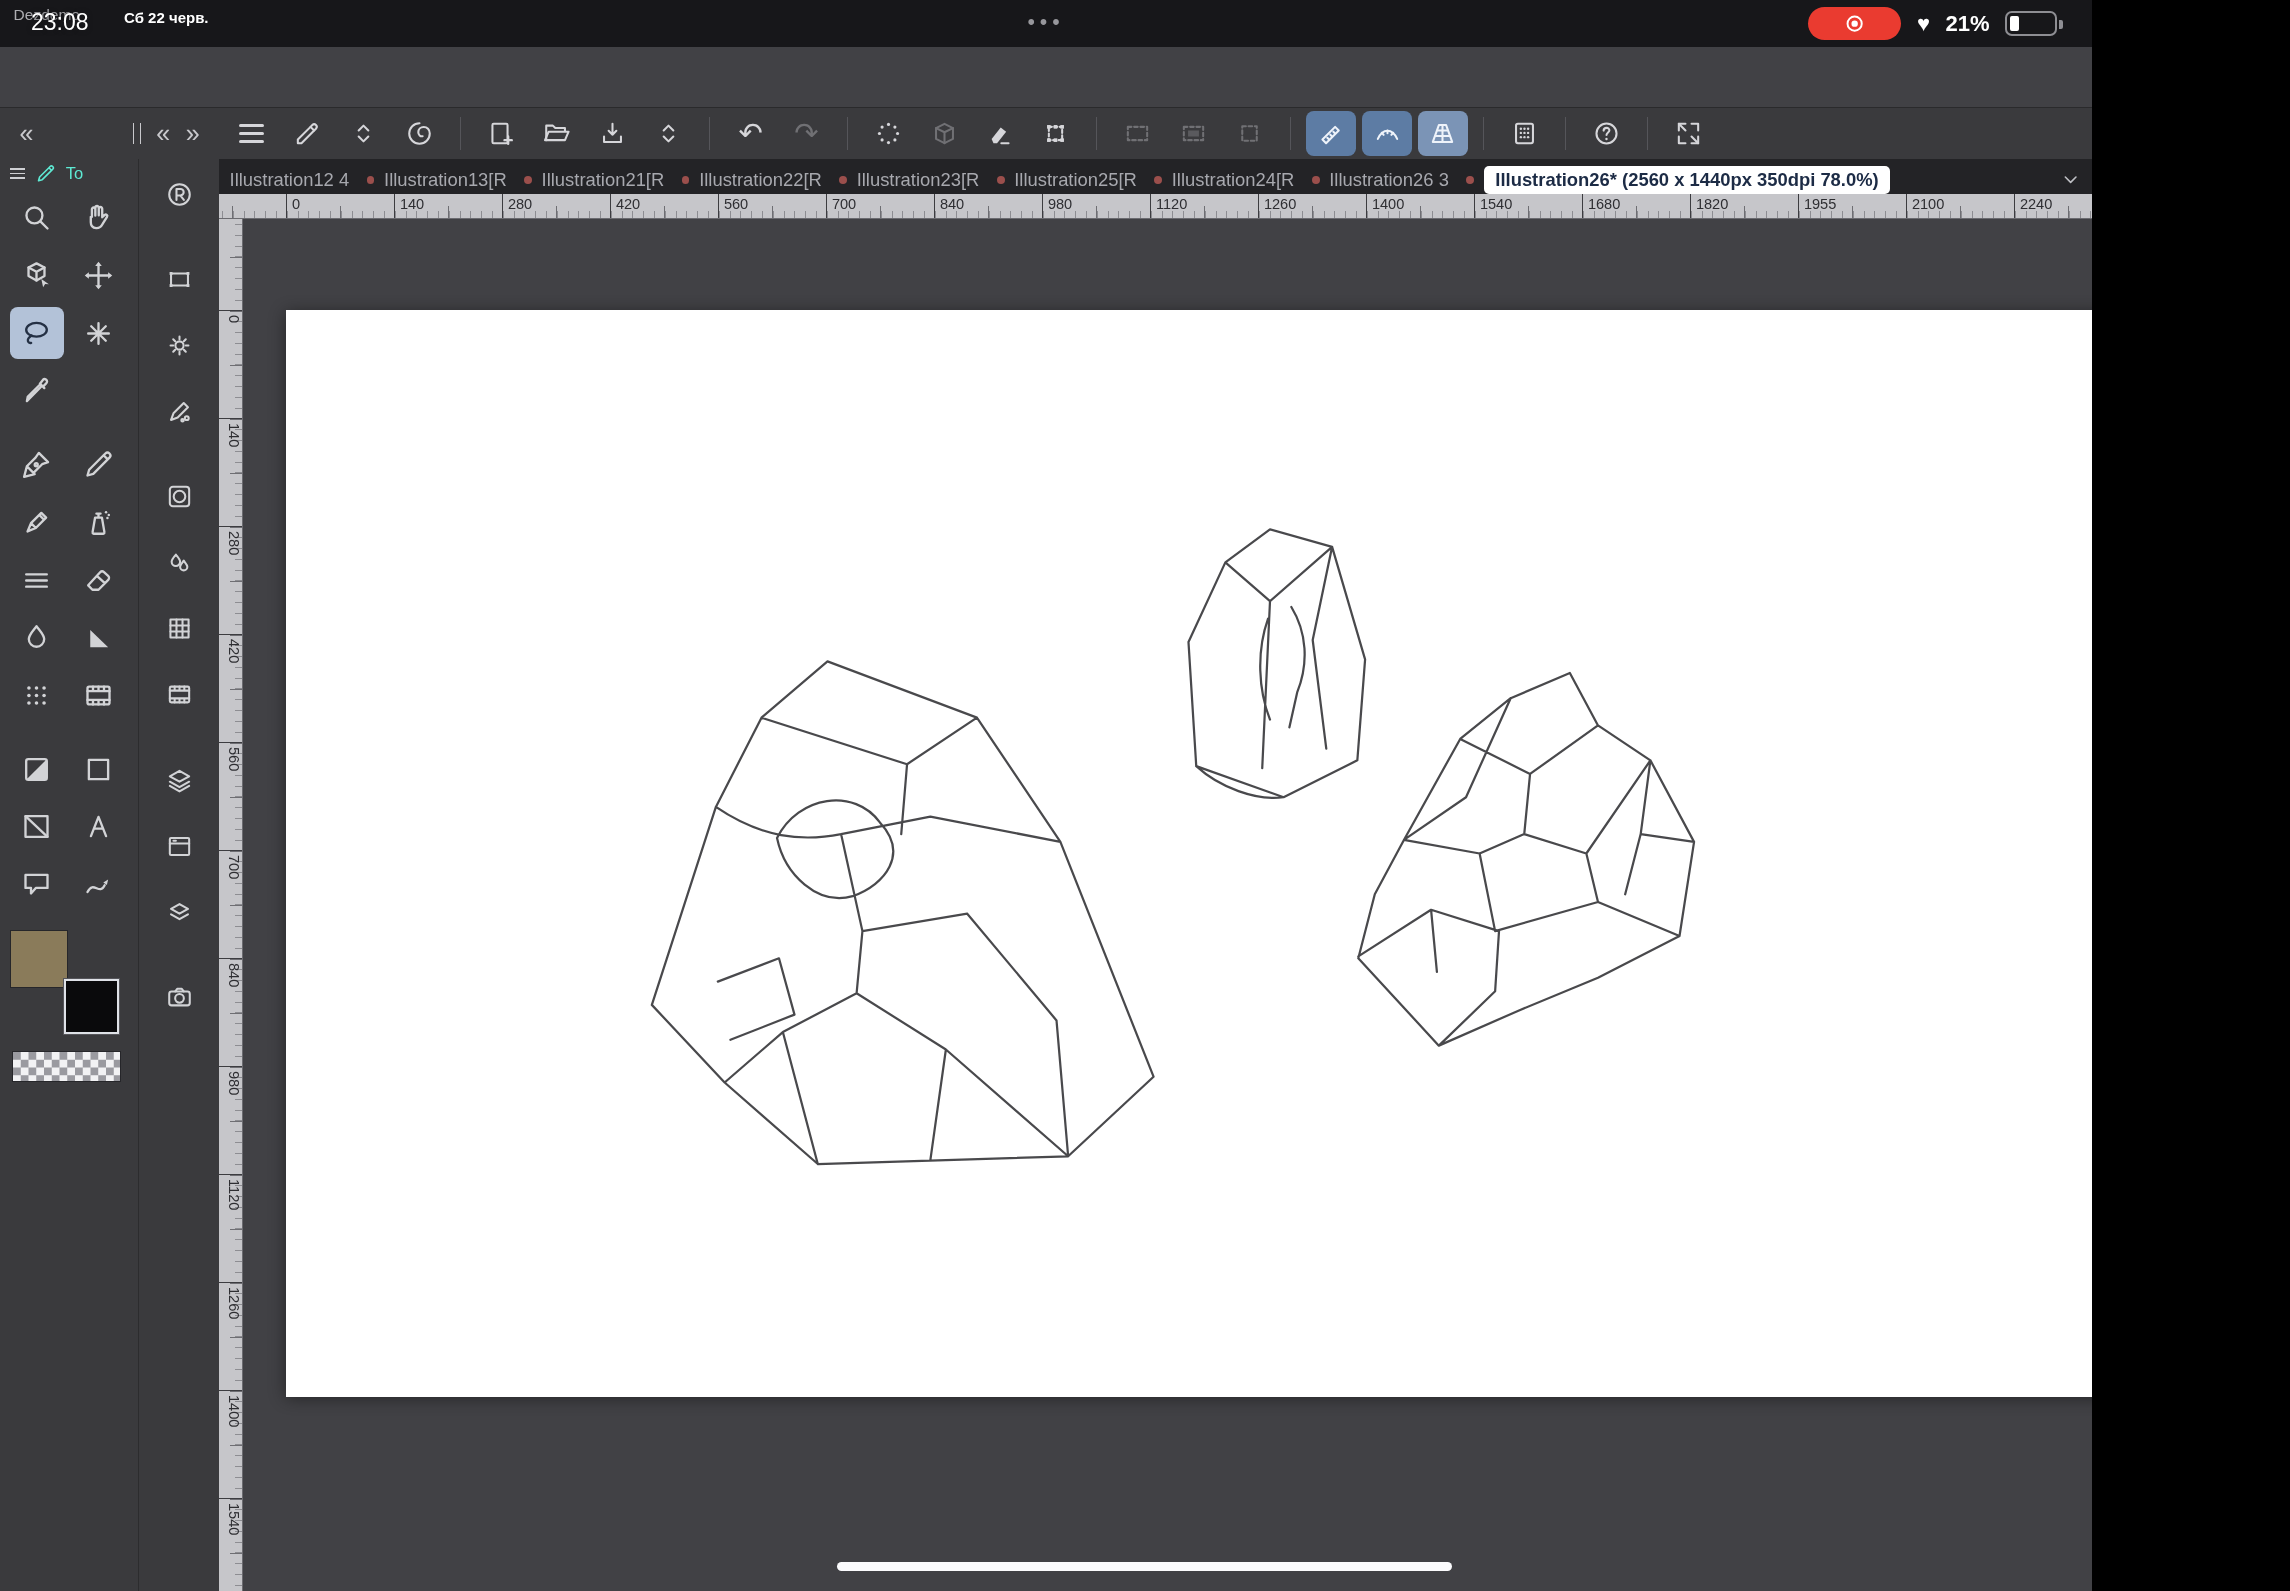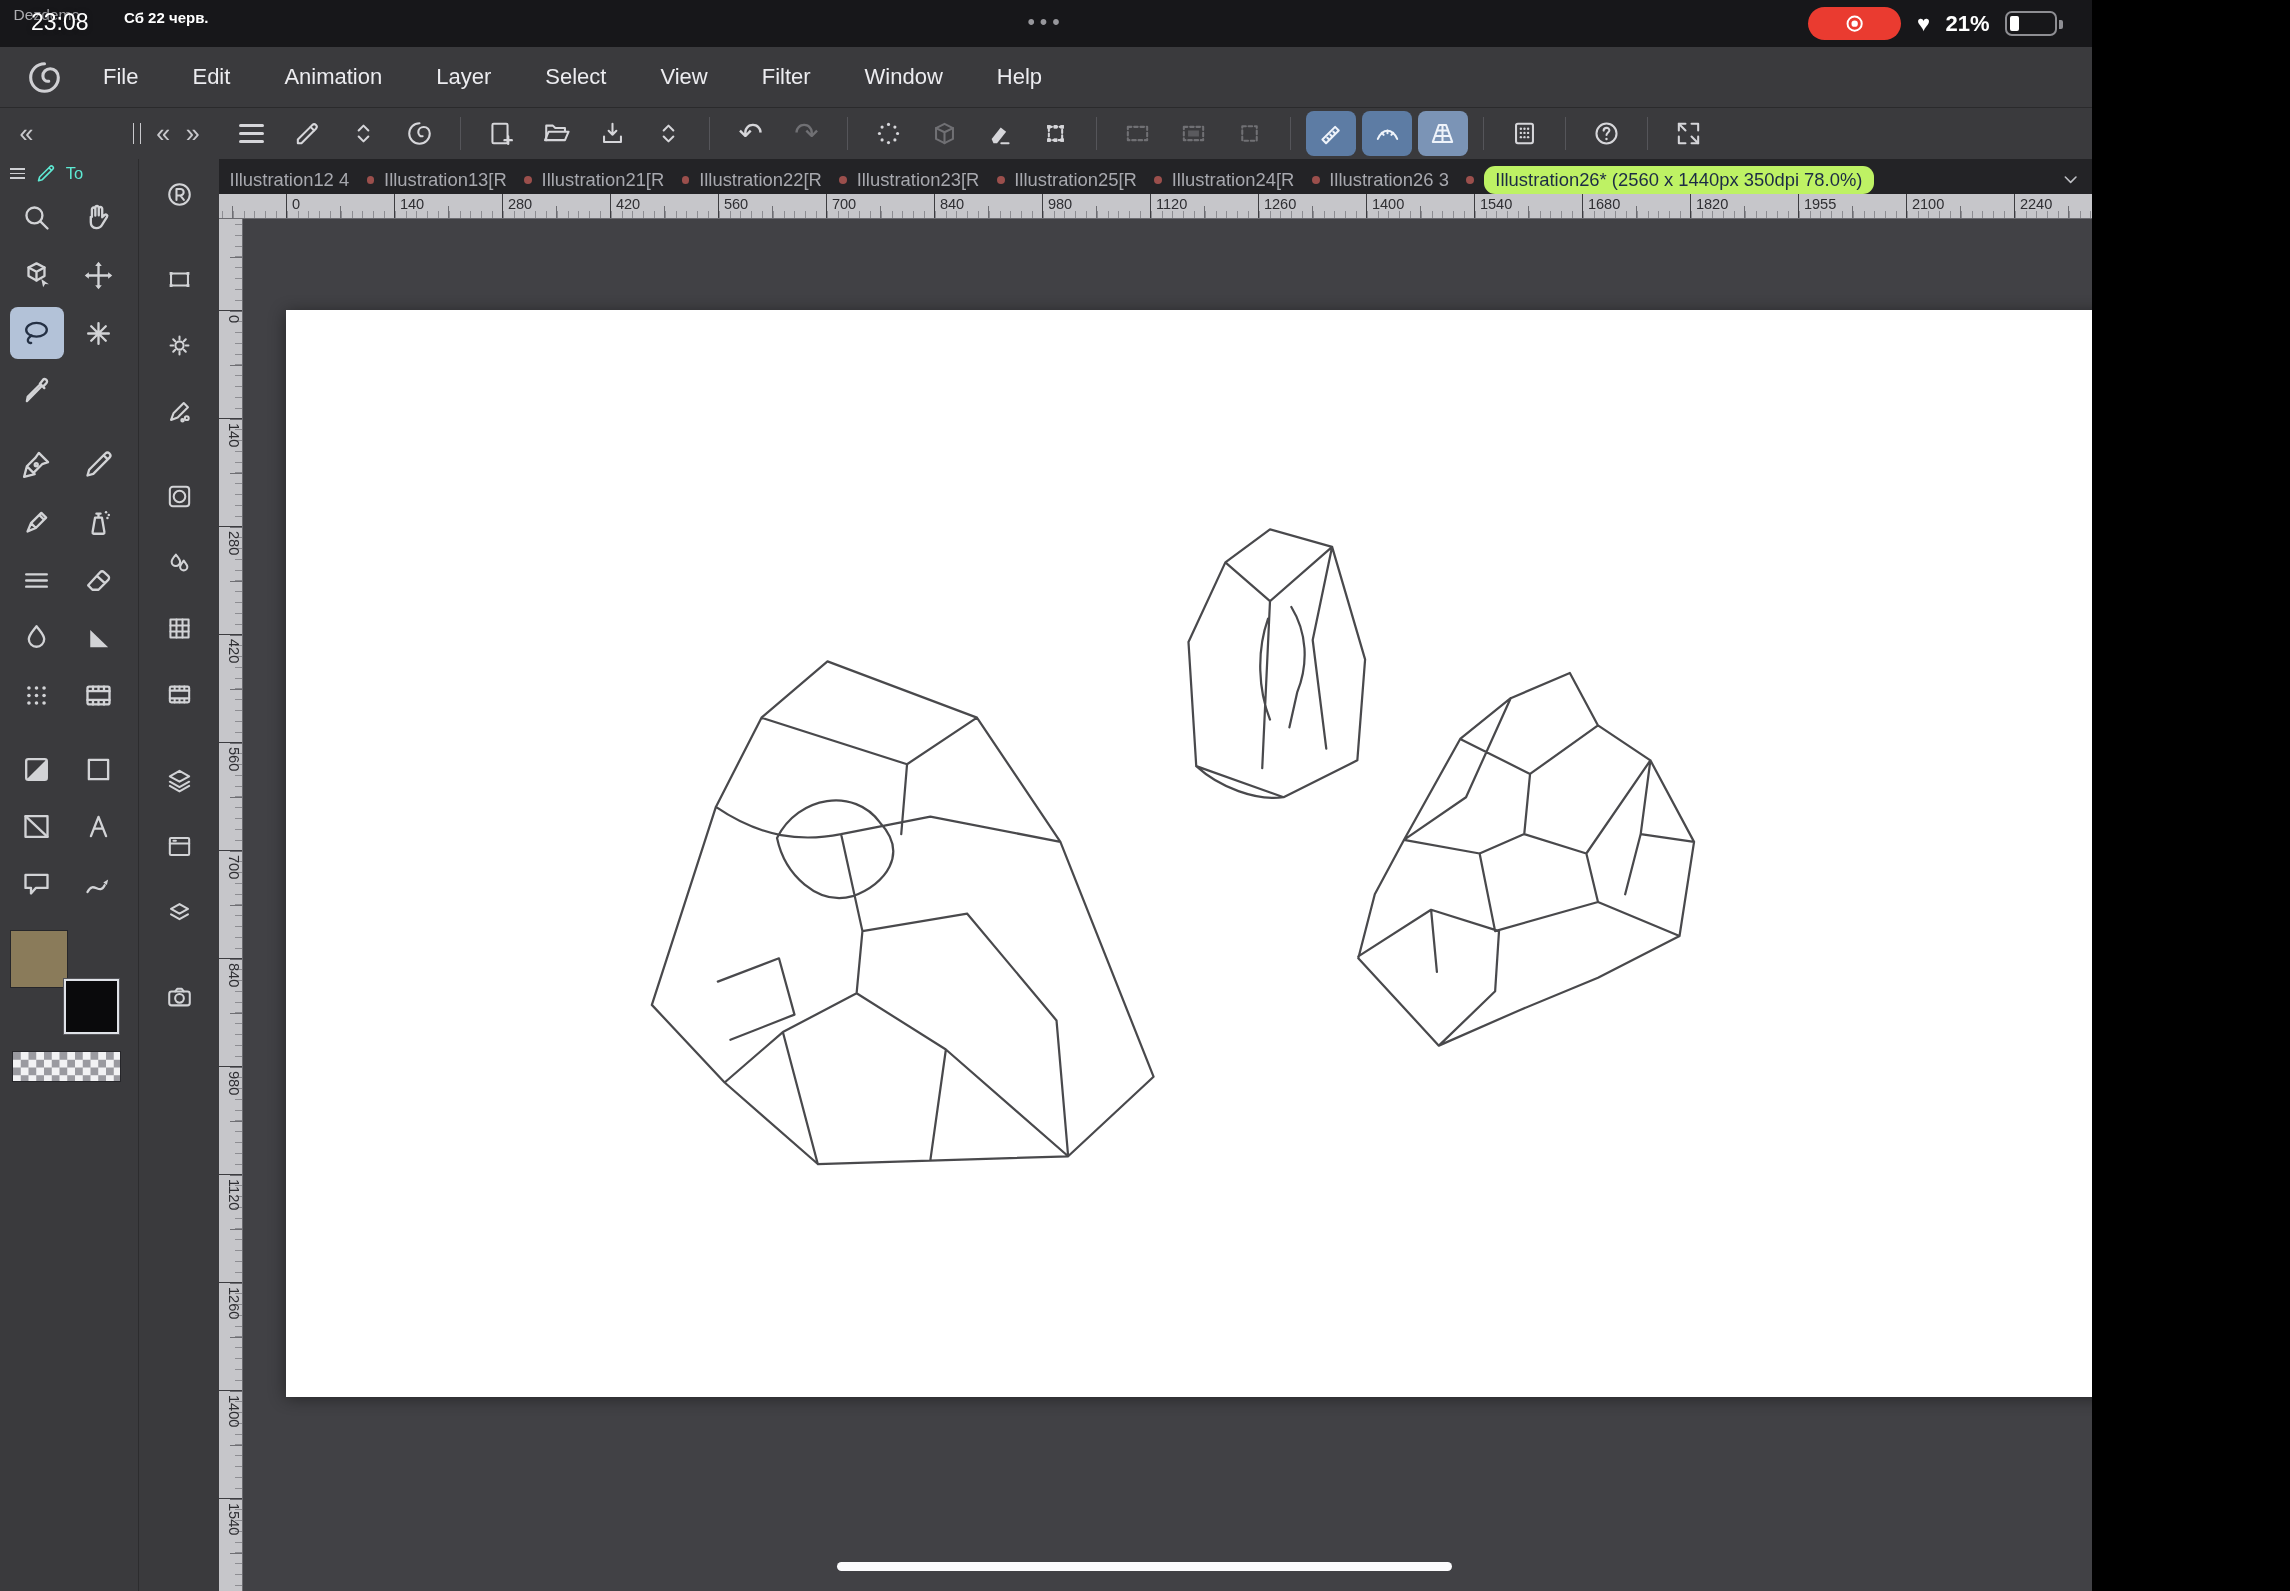--- a/index.html
+++ b/index.html
@@ -76,21 +76,21 @@
   .dock-gap{height:19.4px;flex:none}
 
   
   .right-area{flex:1;display:flex;flex-direction:column;min-width:0}
   .tabrow{height:35px;flex:none;background:#232326;display:flex;align-items:flex-end;padding-left:1.9px}
   .tabs{display:flex;align-items:center;gap:0;min-width:0;overflow:hidden}
   .tab{display:flex;align-items:center;gap:9.7px;padding:0 8.7px;flex:none;cursor:pointer}
   .tab-dot{width:7.8px;height:7.8px;border-radius:50%;background:#9b4f4c;flex:none}
   .tab:first-child .tab-dot{display:none}
   .tab-label{font-size:18.4px;color:#a7a8ae;white-space:nowrap}
-  .tab.active .tab-label{background:#bef264;color:#1c2b45;font-weight:normal;padding:2.9px 11.6px;border-radius:11px}
+  .tab.active .tab-label{background:#ffffff;color:#1c2b45;font-weight:bold;padding:2.9px 11.6px;border-radius:5px}
   .tab-overflow{margin-left:auto;width:43px;height:29px;display:flex;align-items:center;justify-content:center;color:#bfc0c5;flex:none}
 
   
   .hruler{position:relative;height:25px;flex:none;background:#c6c6ca;border-bottom:1px solid #6b6b70;overflow:hidden}
   .hruler .minor{position:absolute;left:2.9px;right:0;bottom:0;height:6.8px;
     background:repeating-linear-gradient(90deg,#8d8d92 0 1px,transparent 1px 10.8px)}
   .hruler .mid{position:absolute;left:12.6px;right:0;bottom:0;height:11.6px;
     background:repeating-linear-gradient(90deg,#6e6e73 0 1px,transparent 1px 54px)}
   .hruler-cells{position:absolute;left:67px;top:0;bottom:0;display:flex}
   .hcell{width:108px;flex:none;border-left:1px solid #3c3c40;padding:1.9px 0 0 4.9px;font-size:14.6px;color:#2e2e32}
@@ -130,36 +130,20 @@
       </div>
       <span class="heart">♥</span>
       <span class="sb-batt-pct">21%</span>
       <div class="bat">
         <div class="bat-fill"></div>
           <div class="bat-nub"></div>
       </div>
     </div>
   </div>
 
-  <div class="menubar">
-    <svg class="app-logo" viewBox="0 0 24 24">
-      <path d="M12 3.5a8.5 8.5 0 1 0 8.5 8.5c0-3.2-2.2-5.4-5-5.4-2.6 0-4.5 2-4.5 4.4 0 2.2 1.7 3.6 3.6 3.3" stroke="currentColor" fill="none" stroke-width="1.9" stroke-linecap="round"></path>
-    </svg>
-    <div class="menubar-items">
-        <span class="menu-item">File</span>
-        <span class="menu-item">Edit</span>
-        <span class="menu-item">Animation</span>
-        <span class="menu-item">Layer</span>
-        <span class="menu-item">Select</span>
-        <span class="menu-item">View</span>
-        <span class="menu-item">Filter</span>
-        <span class="menu-item">Window</span>
-        <span class="menu-item">Help</span>
-      </div>
-  </div>
 
   <div class="commandrow">
     <div class="palette-collapse">
       <span class="pc-btn">«</span>
       <span class="pc-spacer"></span>
       <span class="pc-handle"></span>
       <span class="pc-btn">«</span>
       <span class="pc-btn">»</span>
     </div>
 

